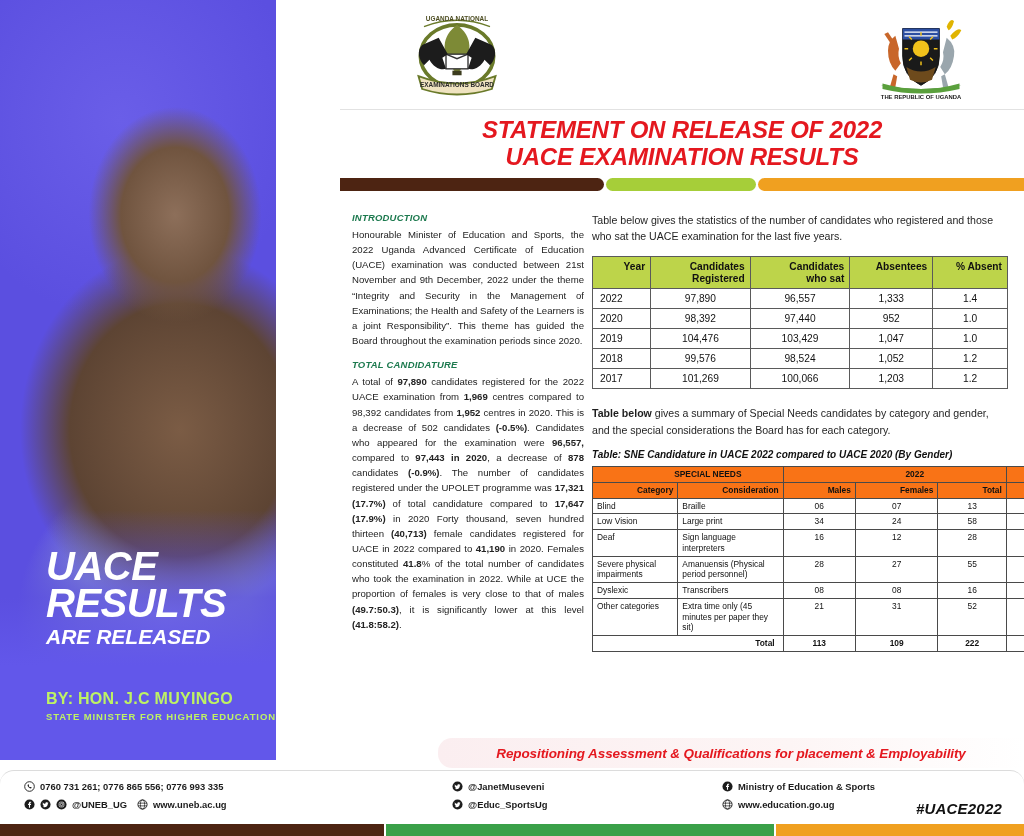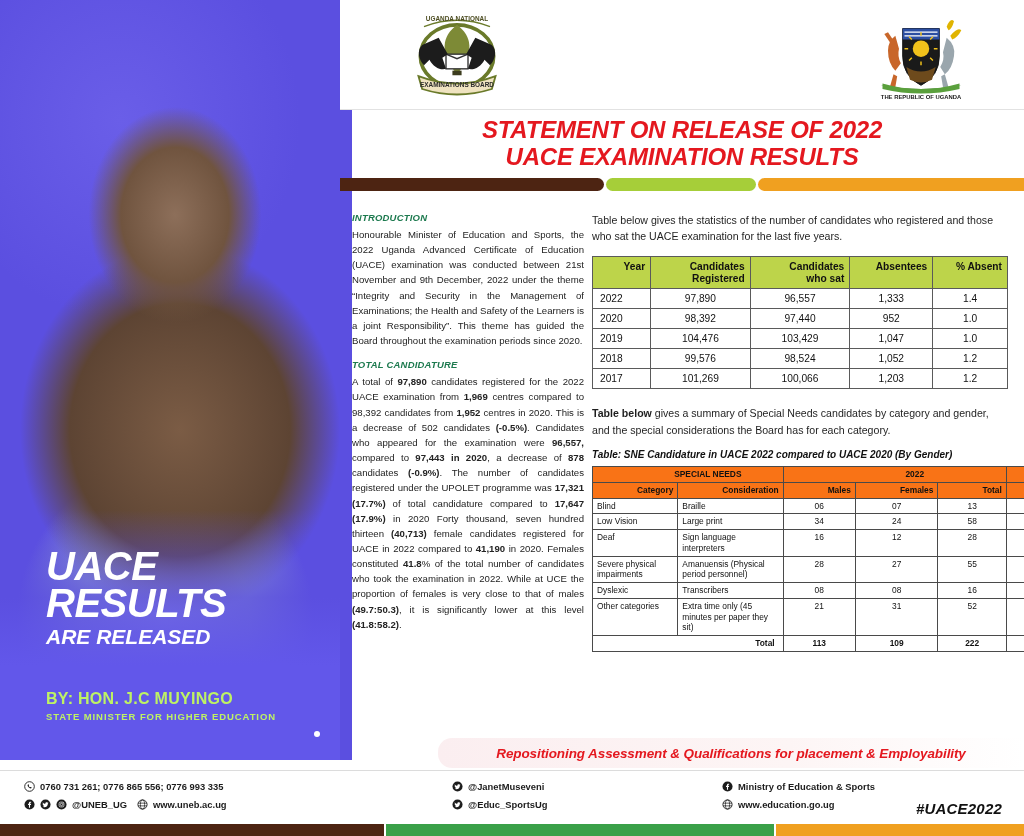--- a/index.html
+++ b/index.html
@@ -6,21 +6,21 @@
   html,body { width:1024px; height:836px; }
   body {
     font-family: "Liberation Sans", sans-serif;
     background:#ffffff;
     position:relative;
     overflow:hidden;
   }
 
   
   .poster{
-    position:absolute; left:0; top:0; width:352px; height:760px;
+    position:absolute; left:0; top:0; width:276px; height:760px;
     background:#5b4fe0;
     overflow:hidden;
   }
   .poster-photo{
     position:absolute; left:0; top:0; width:340px; height:760px;
     background:
       radial-gradient(ellipse 120px 150px at 175px 215px, #8d6f5a 0%, #70543f 45%, rgba(112,84,63,0) 72%),
       radial-gradient(ellipse 200px 230px at 180px 430px, #7b5c45 0%, #5d4433 55%, rgba(93,68,51,0) 80%),
       radial-gradient(ellipse 190px 200px at 165px 620px, #c9d7e4 0%, #9fb2c5 45%, rgba(120,140,165,0) 78%),
       radial-gradient(ellipse 300px 330px at 120px 120px, #6a5ee8 0%, #5b4fe0 60%, #5b4fe0 100%),
@@ -141,21 +141,21 @@
     border-radius:14px 0 0 14px;
     display:flex; align-items:center; justify-content:center;
   }
   .tagline span{
     color:#e4181f; font-size:13.5px; font-weight:bold; font-style:italic; letter-spacing:-.1px;
   }
 
   
   .footer{
     position:absolute; left:0; top:770px; width:1024px; height:54px;
-    background:#fff; border-top:1px solid #dcdcdc;
+    background:#fff; border-top:1px solid #dcdcdc;border-radius:14px;
   }
   .fcol{ position:absolute; top:10px; }
   .f1{ left:24px; } .f2{ left:452px; } .f3{ left:722px; }
   .frow{ display:flex; align-items:center; gap:5px; margin-bottom:7px; font-size:9.4px; font-weight:bold; color:#1c1c1c; }
   .gicon{ width:11px; height:11px; flex:0 0 11px; display:inline-block; }
   .hashtag{
     position:absolute; right:22px; top:29px; font-size:15px; font-weight:bold;
     color:#111; font-style:italic; letter-spacing:.2px;
   }
   .botstrip{ position:absolute; left:0; top:824px; width:1024px; height:12px; }

